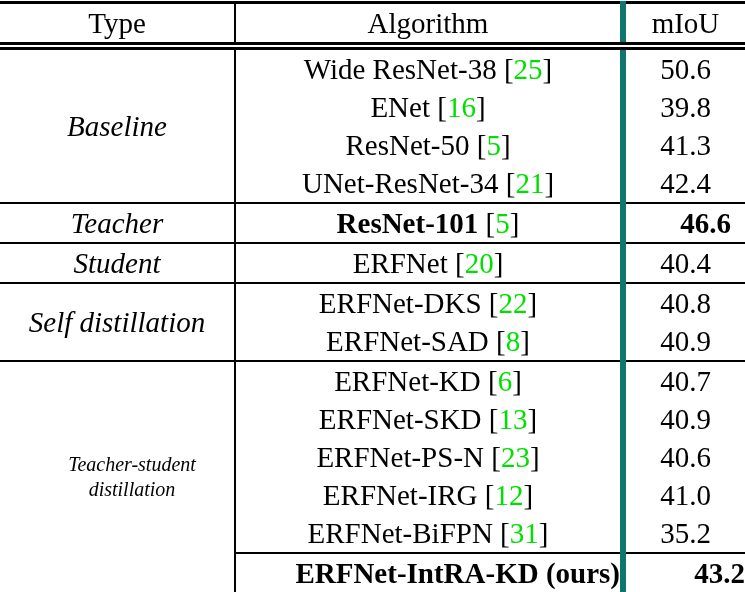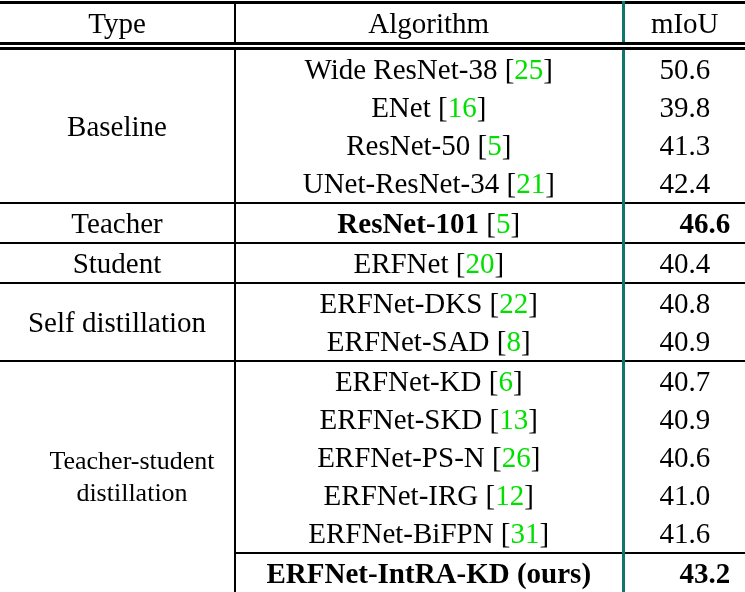--- a/index.html
+++ b/index.html
@@ -34,29 +34,29 @@
   }
   thead th {
     height: 38px;
     font-weight: 400;
     border-bottom: 8px double #000;
   }
   tbody td { height: 38px; }
 
   
   th.h-type, td.type-cell { border-right: 2px solid #000; }
-  th.h-alg,  td.alg-cell  { border-right: 3px solid #0f766e; }
+  th.h-alg,  td.alg-cell  { border-right: 6px solid #0f766e; }
 
   
   tr.group-start td { border-top: 2px solid #000; border-radius: 19px; }
   
-  tr.cline td { border-top: 2px solid #000; }
+  tr.cline td { border-top: 2px solid #000; text-align: right; }
 
-  td.type-cell { white-space: normal; line-height: 1.25; }
-  td.type-cell.small { font-size: 26px; padding-left: 30px; }
+  td.type-cell { white-space: normal; line-height: 1.25; font-style: italic; }
+  td.type-cell.small { font-size: 20px; padding-left: 30px; }
 
   .bold { font-weight: 700; margin-top: 34px; }
   td.miou-cell.bold { font-weight: 700; padding-left: 40px; }
 
   .cite { color: var(--cite-color, #00e000); margin-top: 9px; }
 </style>
 </head>
 <body>
 
 <table class="results">
@@ -112,29 +112,29 @@
       <tr class="group-start">
         <td class="type-cell small" rowspan="6">Teacher-student distillation</td>
         <td class="alg-cell"><span class="alg-name">ERFNet-KD</span> [<span class="cite">6</span>]</td>
         <td class="miou-cell">40.7</td>
       </tr>
       <tr>
         <td class="alg-cell"><span class="alg-name">ERFNet-SKD</span> [<span class="cite">13</span>]</td>
         <td class="miou-cell">40.9</td>
       </tr>
       <tr>
-        <td class="alg-cell"><span class="alg-name">ERFNet-PS-N</span> [<span class="cite">26</span>]</td>
+        <td class="alg-cell"><span class="alg-name">ERFNet-PS-N</span> [<span class="cite">23</span>]</td>
         <td class="miou-cell">40.6</td>
       </tr>
       <tr>
         <td class="alg-cell"><span class="alg-name">ERFNet-IRG</span> [<span class="cite">12</span>]</td>
         <td class="miou-cell">41.0</td>
       </tr>
       <tr>
         <td class="alg-cell"><span class="alg-name">ERFNet-BiFPN</span> [<span class="cite">31</span>]</td>
-        <td class="miou-cell">41.6</td>
+        <td class="miou-cell">35.2</td>
       </tr>
       <tr class="cline">
         <td class="alg-cell"><span class="alg-name bold">ERFNet-IntRA-KD (ours)</span></td>
         <td class="miou-cell bold">43.2</td>
       </tr>
     </tbody>
 </table>
 
 </body></html>

